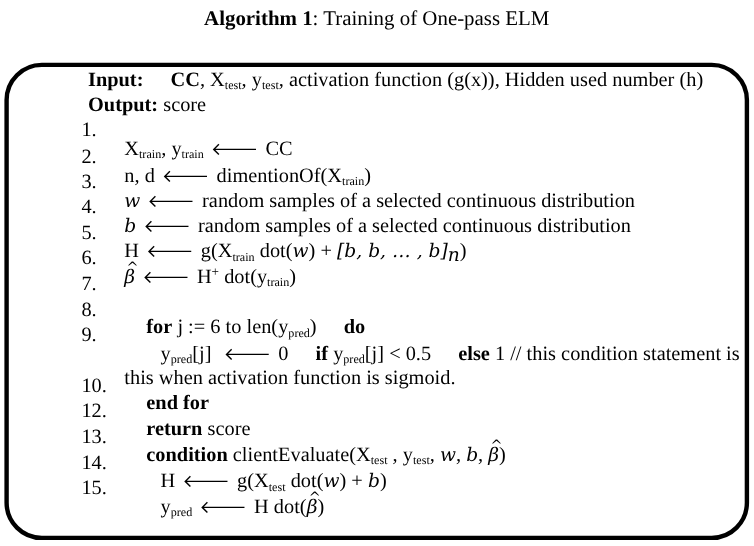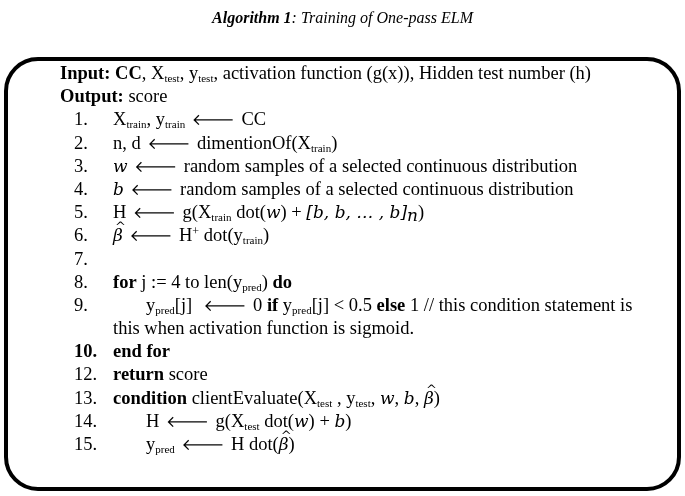--- a/index.html
+++ b/index.html
@@ -14,23 +14,22 @@
       overflow: hidden;
       font-family: "Liberation Serif", "DejaVu Serif", serif;
       color: #000;
     }
     .title {
       position: absolute;
       top: 5px;
       left: 0;
       width: 685px;
       text-align: center;
-      font-size: 16px;
+      font-size: 19px;
       line-height: 26px;
-      font-style: italic;
     }
     .title b { font-weight: bold; }
     .box {
       position: absolute;
       left: 4px;
       top: 57px;
       width: 669px;
       height: 426px;
       border: 4px solid #000;
       border-radius: 34px;
@@ -48,38 +47,38 @@
       position: relative;
       white-space: nowrap;
       height: 23.2px;
     }
     .row.io { padding-left: 0; }
     .num {
       position: absolute;
       left: 14px;
       top: 0;
     }
-    .num.b { font-weight: bold; }
+    .num.b { font-weight: normal; }
     .txt {
       position: absolute;
       left: 53px;
-      top: 0;
+      top: 16px;
     }
     .txt.indent { left: 86px; }
     sub {
       font-size: 11px;
       vertical-align: -3px;
       line-height: 0;
     }
     sup {
       font-size: 12px;
       vertical-align: 6px;
       line-height: 0;
     }
-    .kw { font-weight: bold; }
+    .kw { font-weight: bold; margin-left: 20px; }
     .mi { font-style: italic; font-family: "DejaVu Serif", "Liberation Serif", serif; font-size: 17px; }
     .arrow { font-family: "DejaVu Sans", sans-serif; font-size: 16px; padding: 0 2px; }
     .hat {
       position: relative;
       display: inline-block;
     }
     .hat::before {
       content: "^";
       position: absolute;
       top: -9px;
@@ -94,21 +93,21 @@
 <div class="title"><b>Algorithm 1</b><span>: Training of One-pass ELM</span></div>
 
 <div class="box"></div>
 
 <div class="content">
 
   <div class="row io">
     <span class="kw">Input:</span>
     <span class="kw">CC</span>,
     <span><span>X</span><sub>test</sub></span>,
-    <span><span>y</span><sub>test</sub></span><span>, activation function (g(x)), Hidden test number (h)</span>
+    <span><span>y</span><sub>test</sub></span><span>, activation function (g(x)), Hidden used number (h)</span>
   </div>
 
   <div class="row io">
     <span class="kw">Output:</span>
     <span>score</span>
   </div>
 
   <div class="row">
     <span class="num">1.</span>
     <span class="txt"><span>X</span><sub>train</sub>, <span>y</span><sub>train</sub> <span class="arrow">🡐</span> <span>CC</span></span>
@@ -138,21 +137,21 @@
     <span class="num">6.</span>
     <span class="txt"><span class="mi hat">β</span> <span class="arrow">🡐</span> <span>H</span><sup>+</sup> <span>dot(</span><span>y</span><sub>train</sub><span>)</span></span>
   </div>
 
   <div class="row">
     <span class="num">7.</span>
   </div>
 
   <div class="row">
     <span class="num">8.</span>
-    <span class="txt"><span class="kw">for</span> <span>j := 4 to len(</span><span>y</span><sub>pred</sub><span>)</span> <span class="kw">do</span></span>
+    <span class="txt"><span class="kw">for</span> <span>j := 6 to len(</span><span>y</span><sub>pred</sub><span>)</span> <span class="kw">do</span></span>
   </div>
 
   <div class="row">
     <span class="num">9.</span>
     <span class="txt indent"><span>y</span><sub>pred</sub><span>[j]</span>&nbsp; <span class="arrow">🡐</span> <span>0</span> <span class="kw">if</span> <span>y</span><sub>pred</sub><span>[j]</span> <span>&lt; 0.5</span> <span class="kw">else</span> <span>1 // this condition statement is</span></span>
   </div>
   <div class="row">
     <span class="txt" style="left:53px">this when activation function is sigmoid.</span>
   </div>
 

